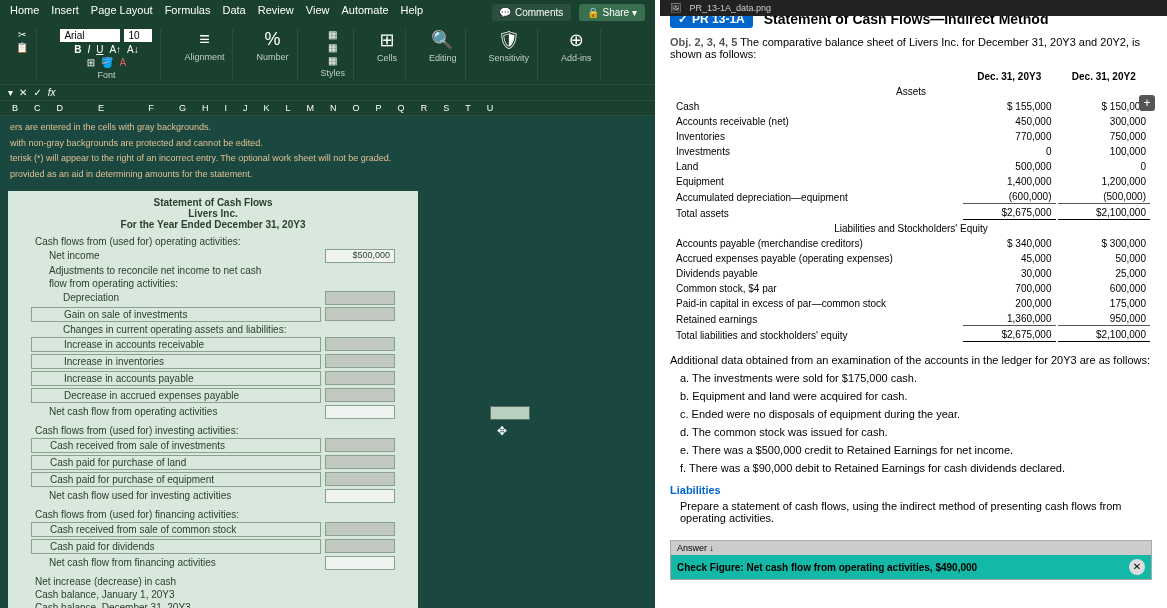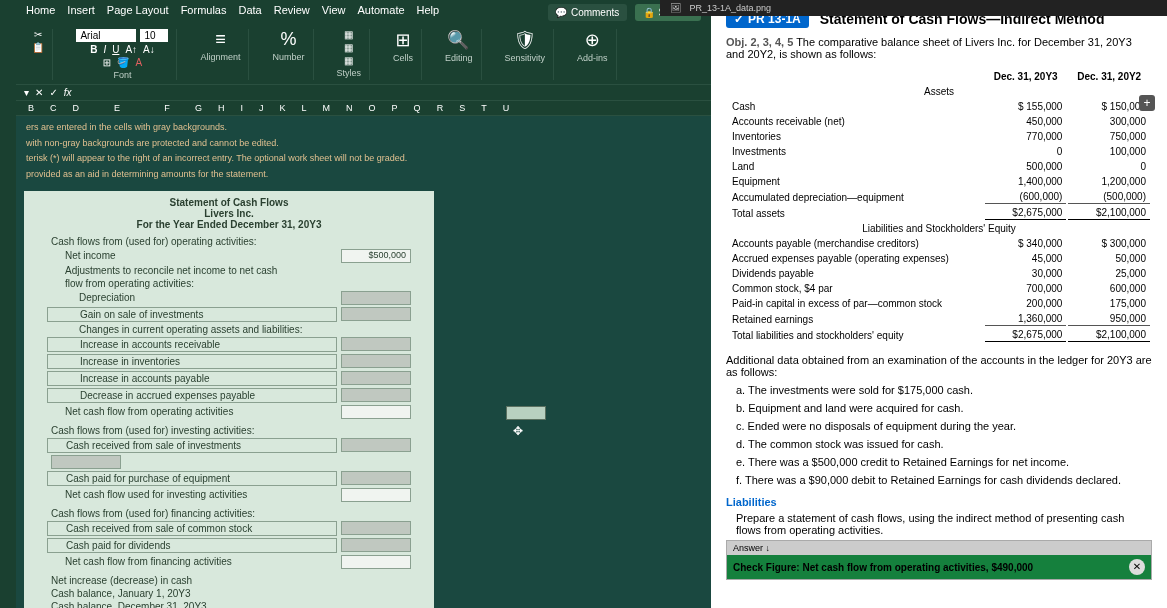--- a/index.html
+++ b/index.html
@@ -1,17 +1,17 @@
 <!DOCTYPE html>
 <html><head>
 <meta charset="utf-8">
 <style>
 * { margin: 0; padding: 0; box-sizing: border-box; font-family: 'Segoe UI', Arial, sans-serif; }
 body { display: flex; width: 1167px; height: 608px; overflow: hidden; background: #000; }
-.left-panel { width: 711px; background: #1a4030; color: #fff; display: flex; flex-direction: column; padding-left: 16px; }
+.left-panel { width: 655px; background: #1a4030; color: #fff; display: flex; flex-direction: column; }
 .right-panel { flex: 1; background: #fff; color: #000; padding: 10px 15px; overflow: auto; font-size: 11px; }
 .ribbon-tabs { display: flex; gap: 12px; padding: 4px 10px; font-size: 11px; background: #1a4030; }
 .ribbon-tabs span { cursor: pointer; }
 .ribbon { display: flex; padding: 4px 8px; gap: 15px; background: #1a4030; border-bottom: 1px solid #2a5040; font-size: 10px; }
 .ribbon-group { display: flex; flex-direction: column; align-items: center; gap: 2px; border-right: 1px solid #2a5040; padding: 0 8px; }
 .ribbon-group .label { font-size: 9px; color: #c0d0c8; }
 .ribbon-icons { display: flex; gap: 6px; align-items: center; }
 .ribbon-big { font-size: 18px; }
 .font-sel { display: flex; gap: 4px; }
 .font-sel select, .font-sel input { font-size: 10px; background: #fff; color: #000; border: none; padding: 1px 4px; }
@@ -51,21 +51,21 @@
 .bs-table .hdr { text-align: center; font-weight: bold; }
 .bs-table .amt { text-align: right; }
 .bs-table .line { border-bottom: 1px solid #000; }
 .bs-table .uline { border-bottom: 1px solid #555; }
 .bs-table .sect { font-weight: normal; text-align: center; }
 .rp-add { margin: 10px 0 6px; font-size: 11px; }
 .rp-list { list-style: none; padding-left: 10px; font-size: 11px; }
 .rp-list li { margin: 6px 0; }
 .rp-instructions { color: #0066cc; font-weight: bold; margin: 10px 0 4px; }
 .rp-instr-body { font-size: 11px; margin-left: 10px; }
-.rp-answer { background: #15803d; border: 1px solid #aaa; margin-top: 4px; font-size: 10px; }
+.rp-answer { background: #14b8a6; border: 1px solid #aaa; margin-top: 16px; font-size: 10px; }
 .rp-answer-hdr { background: #ccc; padding: 2px 6px; font-size: 9px; }
 .rp-answer-body { padding: 4px 6px; display: flex; justify-content: space-between; align-items: center; }
 .close-x { background: #ddd; border-radius: 50%; width: 16px; height: 16px; text-align: center; line-height: 16px; cursor: pointer; }
 .plus-badge { position: absolute; right: 12px; top: 95px; background: #555; color: #fff; width: 16px; height: 16px; border-radius: 3px; text-align: center; line-height: 16px; font-size: 12px; cursor: pointer; }
 .right-title-bar { position: absolute; top: 0; left: 660px; right: 0; height: 16px; background: #222; color: #ccc; font-size: 9px; display: flex; align-items: center; padding: 0 10px; gap: 8px; }
 </style>
 </head>
 <body>
 
 <div class="left-panel">
@@ -239,20 +239,21 @@
         </div>
 
       <div class="ws-row ws-section">
           <span class="ws-label">Cash flows from (used for) investing activities:</span>
         </div>
       <div class="ws-row">
           <span class="ws-label indent1 ws-box">Cash received from sale of investments</span>
           <span class="ws-cell gray"></span>
         </div>
       <div class="ws-row">
+          <span class="ws-label indent1 ws-box">Cash paid for purchase of land</span>
           <span class="ws-cell gray"></span>
         </div>
       <div class="ws-row">
           <span class="ws-label indent1 ws-box">Cash paid for purchase of equipment</span>
           <span class="ws-cell gray"></span>
         </div>
       <div class="ws-row">
           <span class="ws-label indent1">Net cash flow used for investing activities</span>
           <span class="ws-cell" style="margin-left:78px"></span>
         </div>

